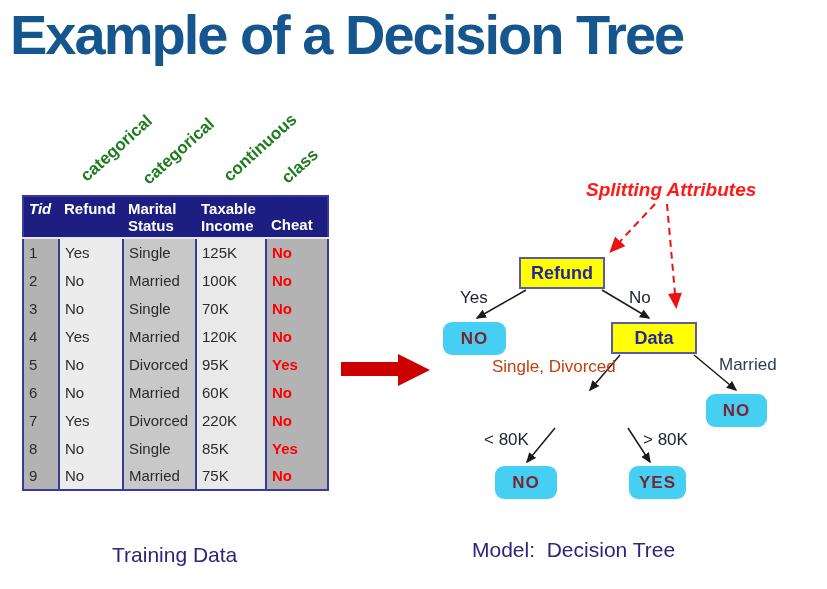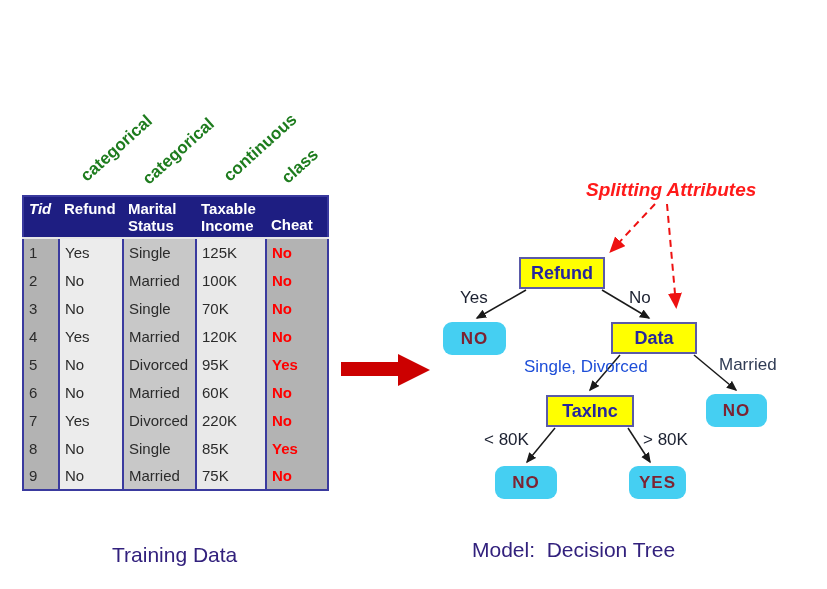--- a/index.html
+++ b/index.html
@@ -95,30 +95,31 @@
   .l-no1 { left:443px; top:322px; width:63px; height:33px; }
   .l-no2 { left:706px; top:394px; width:61px; height:33px; }
   .l-no3 { left:495px; top:466px; width:62px; height:33px; }
   .l-yes { left:629px; top:466px; width:57px; height:33px; }
 
   .edge-label {
     position:absolute; font-size:17px; color:#1B2030; white-space:nowrap;
   }
   .el-yes { left:460px; top:288px; }
   .el-no  { left:629px; top:288px; }
-  .el-sd  { left:524px; top:357px; color:#1d4ed8;text-align:right; }
+  .el-sd  { left:492px; top:357px; color:#c2410c;text-align:right; }
   .el-mar { left:719px; top:355px; color:#303C55; }
   .el-lt  { left:484px; top:430px; }
   .el-gt  { left:643px; top:430px; }
 </style>
 </head>
 <body>
 
 <div class="slide">
 
+  <div class="title">Example of a Decision Tree</div>
 
   <div class="type-label tl1">categorical</div>
   <div class="type-label tl2">categorical</div>
   <div class="type-label tl3">continuous</div>
   <div class="type-label tl4">class</div>
 
   <table class="data">
     <thead>
       <tr>
         <th class="tid w-tid">Tid</th>
@@ -218,21 +219,20 @@
     <line x1="526" y1="290" x2="477" y2="318" stroke="#1a1a1a" stroke-width="1.5" marker-end="url(#ab)"></line>
     <line x1="602" y1="290" x2="649" y2="318" stroke="#1a1a1a" stroke-width="1.5" marker-end="url(#ab)"></line>
     <line x1="620" y1="355" x2="590" y2="390" stroke="#1a1a1a" stroke-width="1.5" marker-end="url(#ab)"></line>
     <line x1="694" y1="355" x2="736" y2="390" stroke="#1a1a1a" stroke-width="1.5" marker-end="url(#ab)"></line>
     <line x1="555" y1="428" x2="527" y2="462" stroke="#1a1a1a" stroke-width="1.5" marker-end="url(#ab)"></line>
     <line x1="628" y1="428" x2="650" y2="462" stroke="#1a1a1a" stroke-width="1.5" marker-end="url(#ab)"></line>
   </svg>
 
   <div class="node yellow n-refund">Refund</div>
   <div class="node yellow n-marst">Data</div>
-  <div class="node yellow n-taxinc">TaxInc</div>
   <div class="node cyan l-no1">NO</div>
   <div class="node cyan l-no2">NO</div>
   <div class="node cyan l-no3">NO</div>
   <div class="node cyan l-yes">YES</div>
 
   <div class="edge-label el-yes">Yes</div>
   <div class="edge-label el-no">No</div>
   <div class="edge-label el-sd">Single, Divorced</div>
   <div class="edge-label el-mar">Married</div>
   <div class="edge-label el-lt">&lt; 80K</div>

